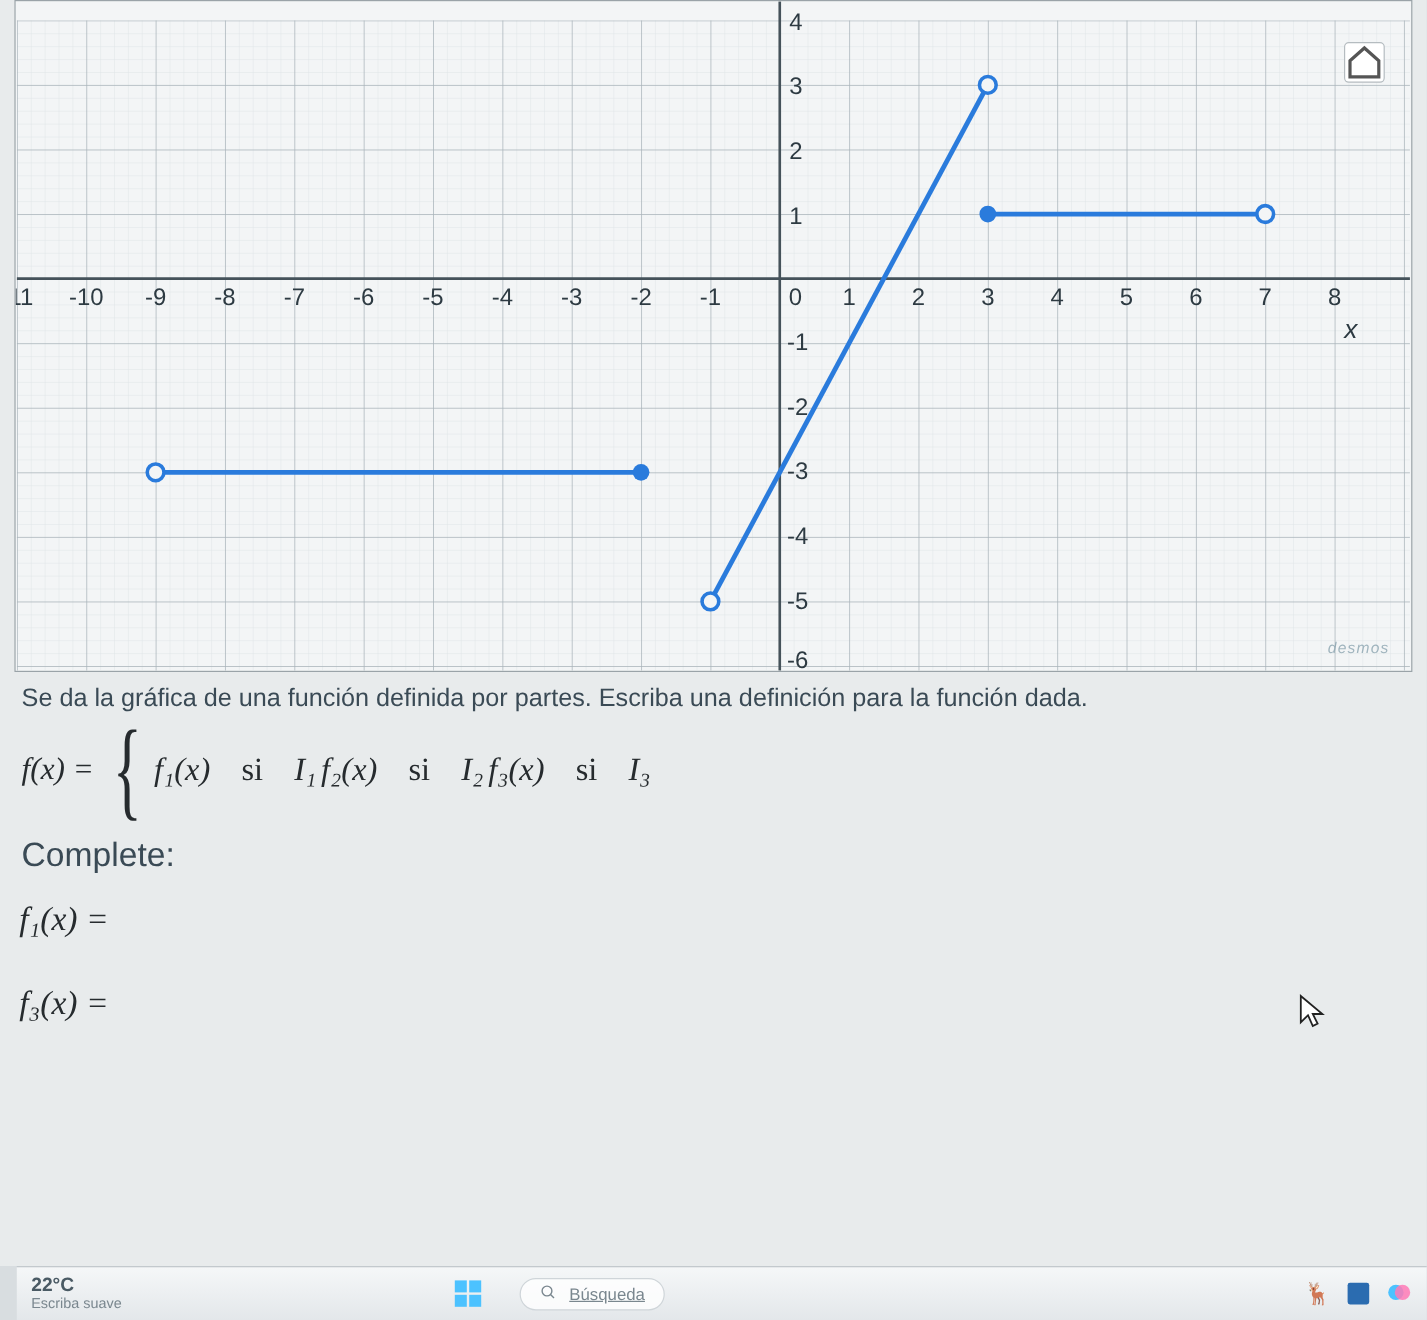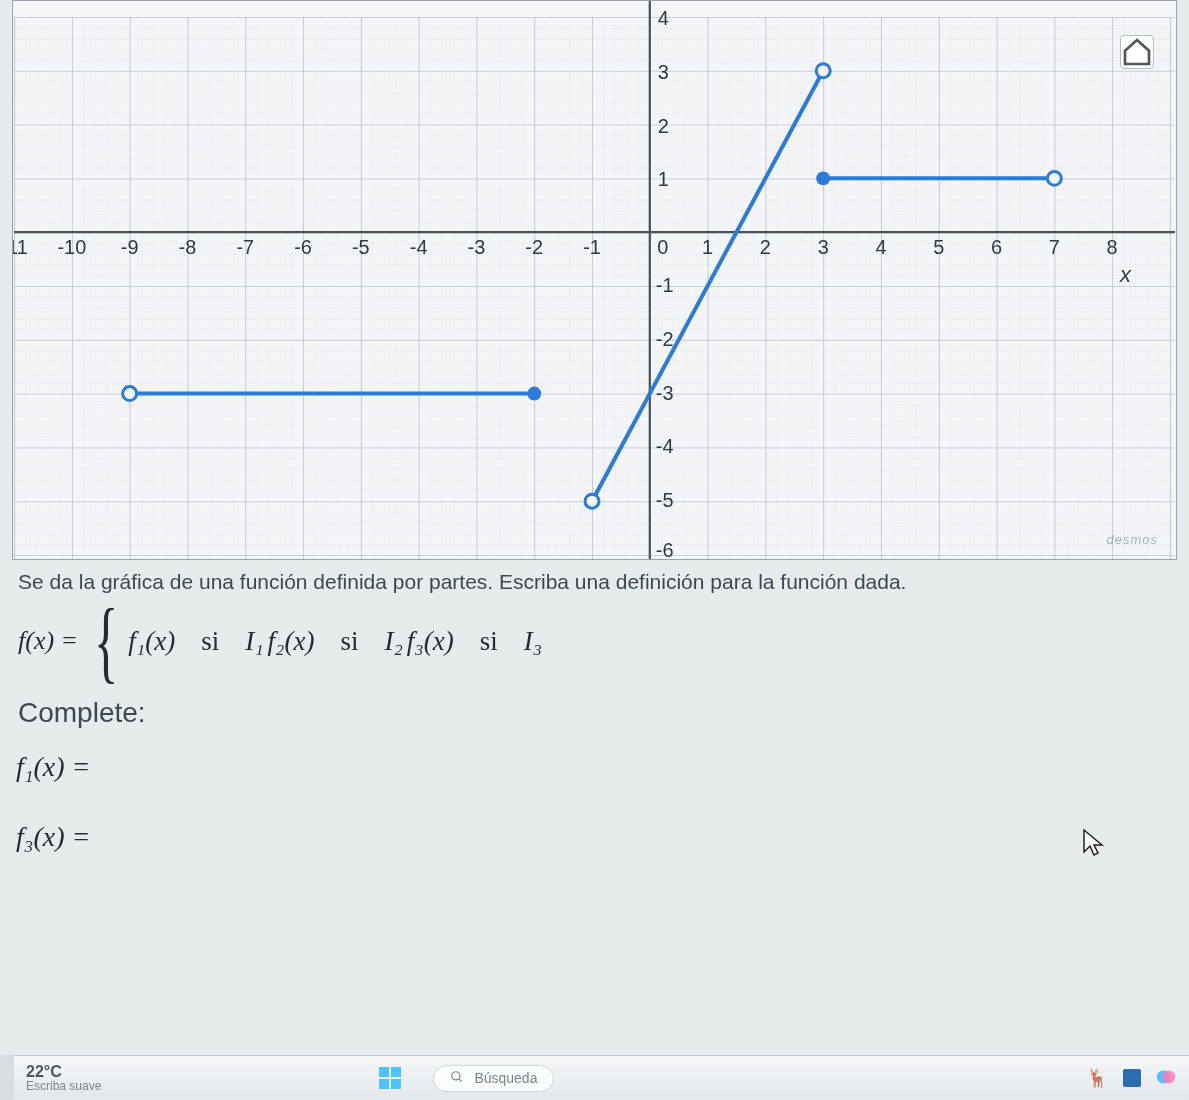--- a/index.html
+++ b/index.html
@@ -107,20 +107,21 @@
   }
   .weather { display:flex; flex-direction:column; line-height:1; }
   .weather .temp { font-size:16px; font-weight:600;}
   .weather .cond { font-size:12px; color:#7a878f;}
   .search-pill {
     display:flex; align-items:center; gap:10px;
     background:#ffffffcc;
     border:1px solid #cfd5d9; border-radius:20px;
     padding:4px 16px; color:#7a878f;
     margin-left: 300px;
+    text-decoration: underline;
   }
   .tray { margin-left:auto; display:flex; align-items:center; gap:14px; }
   .win-logo {
     width:22px; height:22px;
     display:grid; grid-template-columns:1fr 1fr; grid-template-rows:1fr 1fr; gap:2px;
   }
   .win-logo span:nth-child(1){background:#4cc2ff;}
   .win-logo span:nth-child(2){background:#4cc2ff;}
   .win-logo span:nth-child(3){background:#4cc2ff;}
   .win-logo span:nth-child(4){background:#4cc2ff;}

